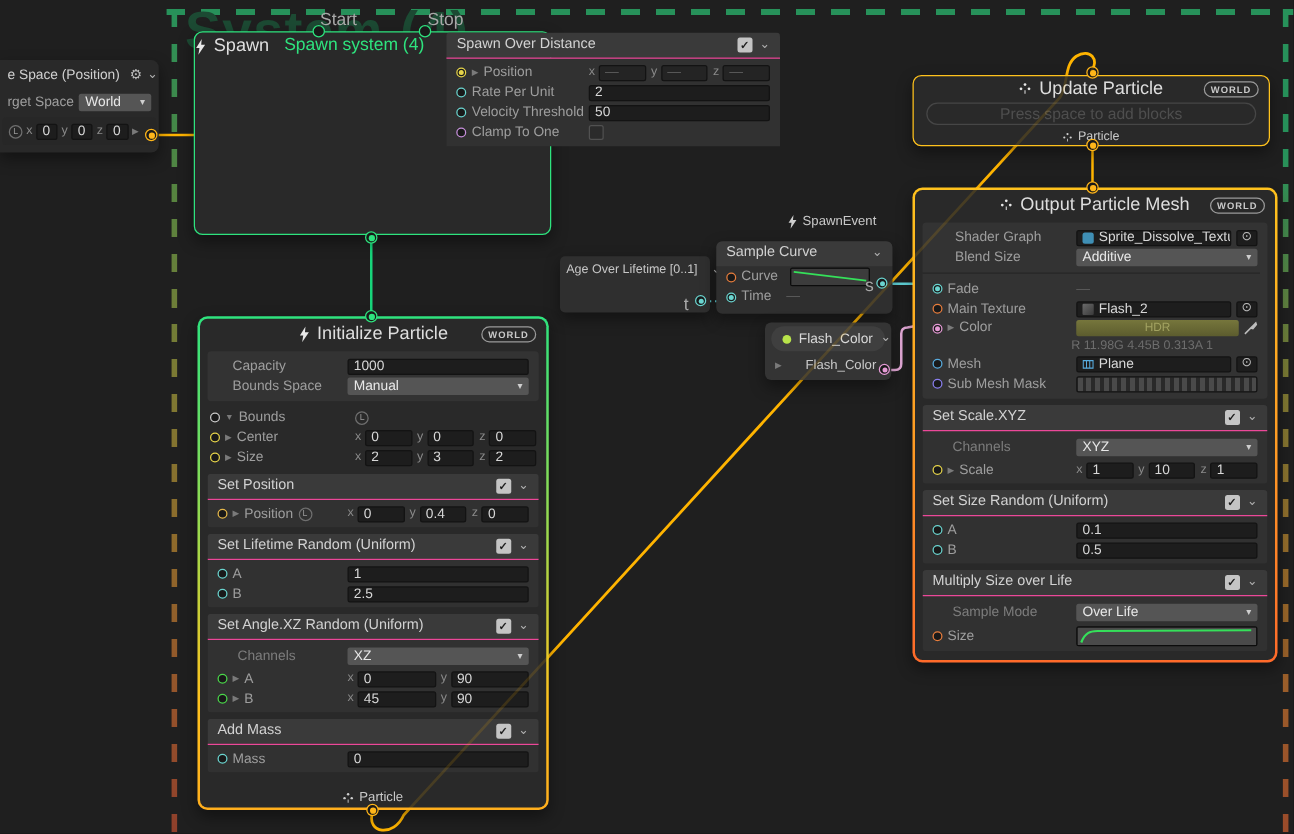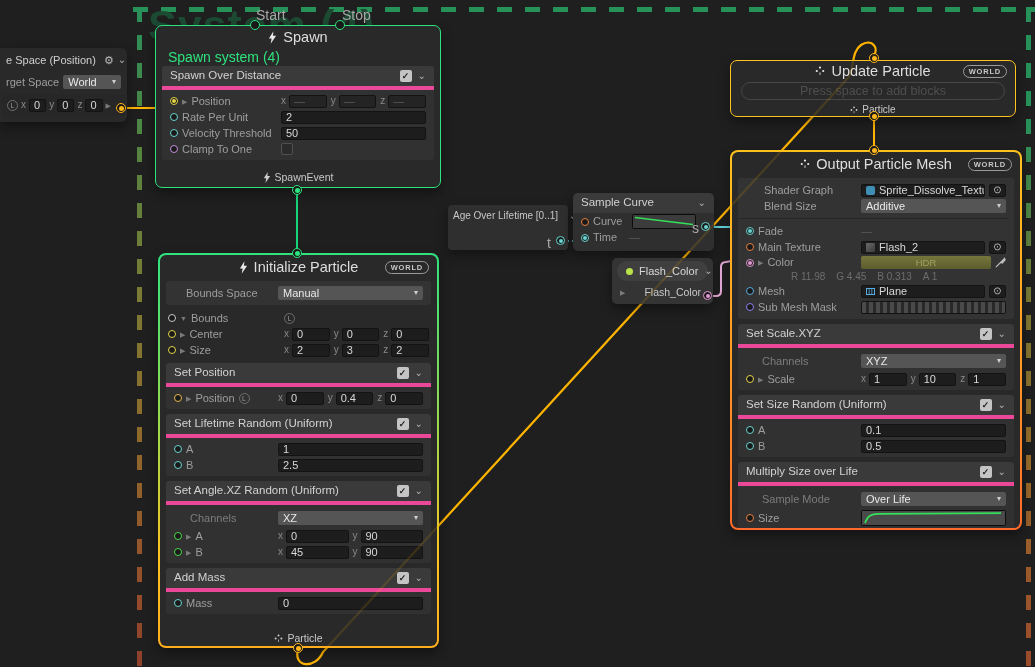--- a/index.html
+++ b/index.html
@@ -58,28 +58,28 @@
   .tri{color:#7a7a7a;font-size:7px;flex:none;}
   .chev{color:#b0b0b0;font-size:10px;flex:none;}
   .chk{width:12px;height:12px;background:#c4c4c4;border-radius:2px;display:flex;align-items:center;justify-content:center;
     color:#1d1d1d;font-size:9px;font-weight:bold;flex:none;}
   .chk.off{background:#2b2b2b;border:1px solid #515151;width:12px;height:12px;}
   .lic{width:11px;height:11px;border:1px solid #6f6f6f;border-radius:50%;color:#9a9a9a;font-size:7px;
     display:flex;align-items:center;justify-content:center;flex:none;}
   .blk{margin:0 6px 5px;border-radius:3px;overflow:hidden;flex:none;}
   .bh{background:#3a3a3a;height:20px;display:flex;align-items:center;padding:0 8px;gap:6px;color:#d2d2d2;font-size:11.5px;}
   .bh .chk{margin-left:auto;}
-  .bb{background:#313131;padding:3px 0;border-top:4px solid #ec4899;}
+  .bb{background:#313131;padding:3px 0;border-top:1px solid #ec4899;}
   .pick{width:17px;height:13px;background:#1d1d1d;border:1px solid #131313;border-radius:2px;color:#bdbdbd;
     display:flex;align-items:center;justify-content:center;font-size:10px;flex:none;}
   .obj{flex:1;height:13px;background:#1d1d1d;border:1px solid #131313;border-radius:2px;display:flex;
     align-items:center;gap:4px;padding:0 4px;color:#d8d8d8;min-width:0;white-space:nowrap;overflow:hidden;}
   .hdrbar{flex:1;height:13px;background:linear-gradient(#76763c,#5c5c2e);border-radius:2px;display:flex;
     align-items:center;justify-content:center;color:#a2a261;font-size:9.5px;}
-  .rgba{display:flex;gap:11px;color:#6d6d6d;font-size:10px;margin-left:53px;height:13px;align-items:center;}
+  .rgba{display:flex;color:#6d6d6d;font-size:10px;margin-left:119px;height:13px;align-items:center;}
   .maskbar{flex:1;height:13px;border:1px solid #131313;border-radius:2px;
     background:repeating-linear-gradient(90deg,#4a4a4a 0 4px,#292929 4px 7px);}
   .curvebox{background:#191919;border:1px solid #0c0c0c;border-radius:2px;flex:none;display:flex;}
   .thumb{width:9px;height:9px;flex:none;background:linear-gradient(135deg,#6a6a6a,#3a3a3a);border-radius:1px;}
   .sgicon{width:9px;height:9px;flex:none;background:#3f8fb5;border-radius:2px;}
   .subtitle{display:flex;align-items:center;height:18px;padding:0 12px;color:#2ee37e;font-size:14px;flex:none;}
   .pill{margin:3px 5px 2px;background:#3f3f3f;border-radius:10px;height:20px;display:flex;align-items:center;
     gap:6px;padding:0 9px;color:#d8d8d8;font-size:11px;}
   .dot{width:7px;height:7px;border-radius:50%;background:#b8e34a;flex:none;}
   .phold{margin:1px 10px 2px;height:18px;border:1px solid #464646;border-radius:9px;display:flex;
@@ -131,21 +131,21 @@
           <span>0</span>
         </div>
       <span class="axis">z</span>
       <div class="inp" style="max-width:22px;">
           <span>0</span>
         </div>
       <span class="tri">▶</span>
     </div>
   </div>
 
-  <div class="node" style="left:155px;top:25px;width:286px;height:163px;border:1.5px solid #2ee37e;display:flex;flex-direction:column;">
+  <div class="node" style="left:155px;top:25px;width:286px;height:163px;border:1.5px solid #2ee37e;display:flex;flex-direction:row;">
     <div class="ntitle" style="height:22px;">
       <svg class="icon-svg" width="9" height="13" viewBox="0 0 10 14">
           <path d="M6 0 L1 8 H4 L3 14 L9 5 H5.5 Z" fill="#e8e8e8"></path>
         </svg>
       <span>Spawn</span>
     </div>
     <div class="subtitle">Spawn system (4)</div>
     <div class="blk">
       <div class="bh">
         <span>Spawn Over Distance</span>
@@ -218,20 +218,28 @@
   <div class="gwrap" style="left:158px;top:253px;width:281px;height:395px;background:linear-gradient(180deg,#2ee37e 0%,#9fd94c 45%,#ffc21d 78%,#ffae1d 100%);">
     <div class="ginner">
       <div class="ntitle">
         <svg class="icon-svg" width="9" height="13" viewBox="0 0 10 14">
             <path d="M6 0 L1 8 H4 L3 14 L9 5 H5.5 Z" fill="#e8e8e8"></path>
           </svg>
         <span>Initialize Particle</span>
         <span class="badge">WORLD</span>
       </div>
       <div class="sb">
+        <div class="r" style="padding:0 2px 0 20px;">
+          <span class="lbl">Capacity</span>
+          <div class="fz">
+              <div class="inp">
+                <span>1000</span>
+              </div>
+            </div>
+        </div>
         <div class="r" style="padding:0 2px 0 20px;">
           <span class="lbl">Bounds Space</span>
           <div class="fz">
               <div class="dd">
                 <span>Manual</span>
                 <span class="arr">▾</span>
               </div>
             </div>
         </div>
       </div>

